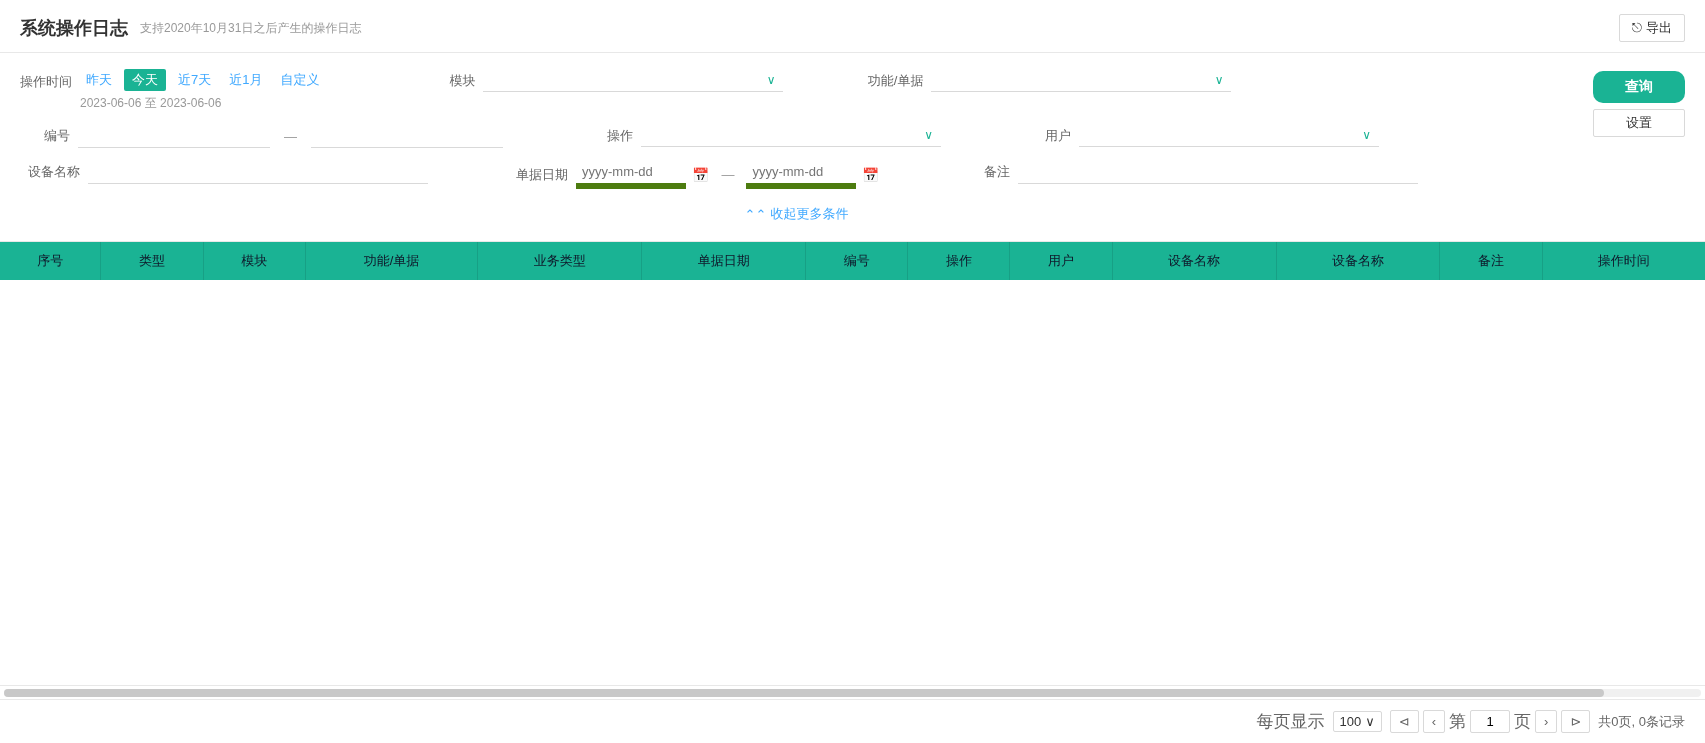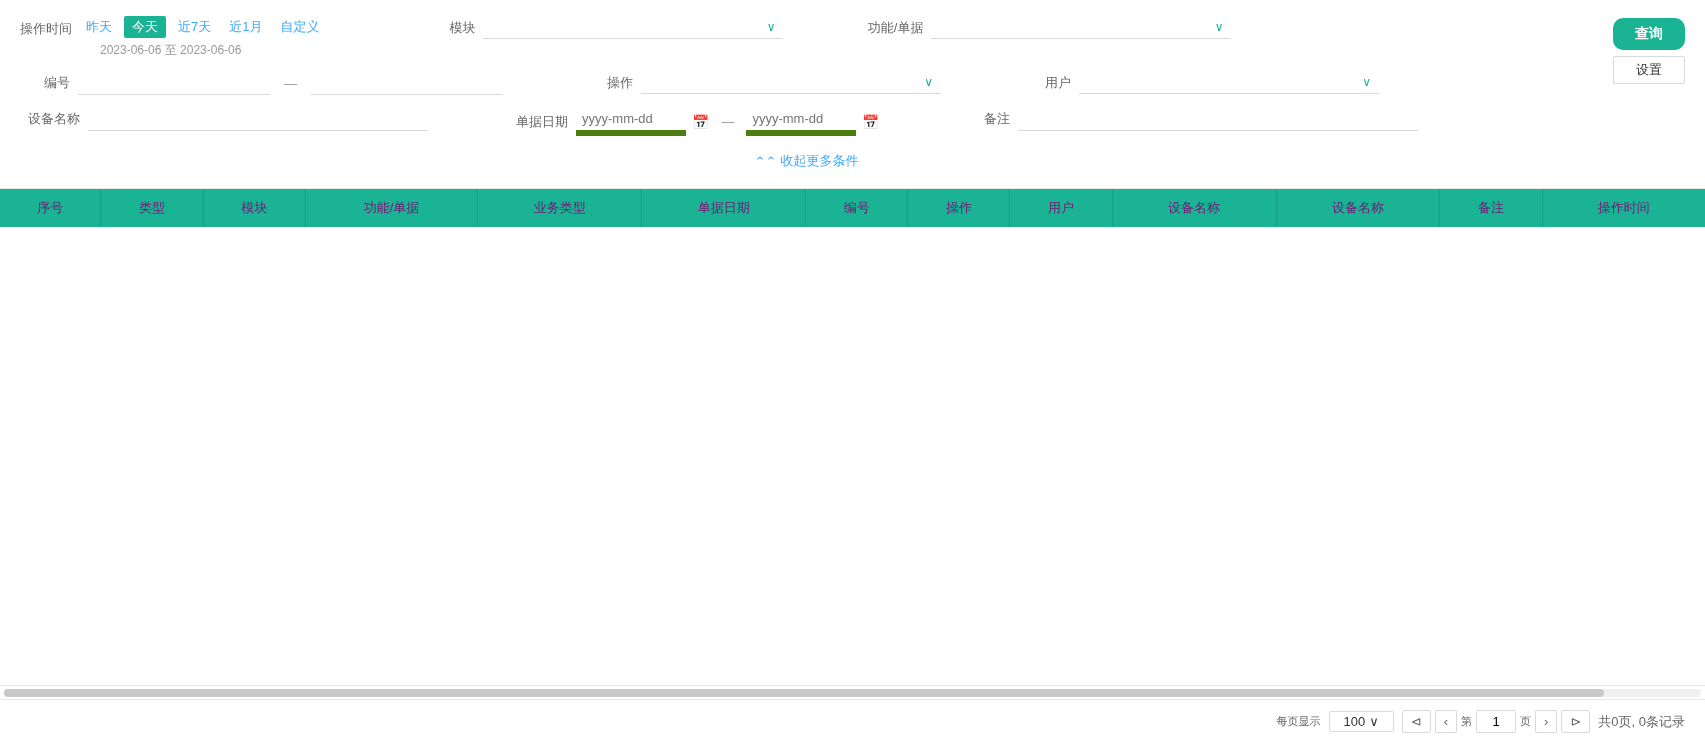--- a/index.html
+++ b/index.html
@@ -19,21 +19,21 @@
     .filter-row { display: flex; align-items: flex-start; gap: 0; margin-bottom: 12px; }
     .filter-item { display: flex; align-items: center; gap: 8px; margin-right: 40px; }
     .filter-label { color: #666; white-space: nowrap; min-width: 50px; text-align: right; }
     .filter-label-wide { min-width: 60px; }
 
     
     .time-filter-group { display: flex; flex-direction: column; }
     .time-buttons { display: flex; align-items: center; gap: 6px; }
     .time-btn { background: none; border: none; color: #40a9ff; cursor: pointer; padding: 2px 6px; font-size: 13px; border-radius: 2px; }
     .time-btn.active { background: #1ab394; color: #fff; border-radius: 2px; padding: 2px 8px; }
-    .time-range { color: #999; font-size: 12px; margin-top: 4px; margin-left: 20px; }
+    .time-range { color: #999; font-size: 12px; margin-top: 4px; margin-left: 0; }
 
     
     .filter-input { border: none; border-bottom: 1px solid #d9d9d9; padding: 4px 8px; font-size: 13px; color: #333; background: transparent; outline: none; min-width: 160px; }
     .filter-input-wide { min-width: 280px; }
 
     .filter-separator { color: #999; margin: 0 6px; }
 
     
     .filter-select { display: flex; align-items: center; border-bottom: 1px solid #d9d9d9; padding: 4px 8px; min-width: 280px; cursor: pointer; background: transparent; }
     .filter-select-text { flex: 1; color: #999; font-size: 13px; }
@@ -41,53 +41,63 @@
 
     
     .date-input-group { display: flex; align-items: center; gap: 6px; }
     .date-input { border: none; border-bottom: 6px solid #4d7c0f; padding: 4px 6px; font-size: 13px; color: #0c4a6e; background: transparent; outline: none; width: 110px; }
     .calendar-icon { color: #1ab394; cursor: pointer; font-size: 14px; }
 
     
     .collapse-row { display: flex; justify-content: center; padding: 4px 0 8px; }
     .collapse-btn { background: none; border: none; color: #40a9ff; cursor: pointer; font-size: 13px; display: flex; align-items: center; gap: 4px; }
     .query-btn { background: #1ab394; color: #fff; border: none; padding: 7px 22px; cursor: pointer; border-radius: 10px; font-size: 14px; font-weight: bold; }
-    .settings-btn { background: #fff; border: 1px solid #d9d9d9; color: #333; padding: 4px 12px; cursor: pointer; border-radius: 2px; font-size: 13px; }
+    .settings-btn { background: #fff; border: 1px solid #d9d9d9; color: #333; padding: 4px 32px; cursor: pointer; border-radius: 2px; font-size: 13px; }
 
     
     .table-area { flex: 1; background: #fff; margin-top: 0; }
     .data-table { width: 100%; border-collapse: collapse; }
     .data-table thead tr { background: #1ab394; }
-    .data-table thead th { color: #701a75; padding: 10px 8px; text-align: center; font-weight: normal; font-size: 13px; border-right: 1px solid #17a085; white-space: nowrap; }
+    .data-table thead th { color: #0f172a; padding: 10px 8px; text-align: center; font-weight: normal; font-size: 13px; border-right: 1px solid #17a085; white-space: nowrap; }
     .data-table thead th:last-child { border-right: none; }
     .empty-area { height: 300px; background: #fff; }
 
     
     .scrollbar-area { height: 14px; background: #fff; border-top: 1px solid #e8e8e8; display: flex; align-items: center; padding: 0 4px; }
     .scrollbar-track { flex: 1; height: 8px; background: #f0f0f0; border-radius: 4px; position: relative; }
     .scrollbar-thumb { width: 1600px; height: 8px; background: #c8c8c8; border-radius: 4px; }
 
     
     .pagination-area { background: #fff; padding: 10px 20px; display: flex; align-items: center; justify-content: flex-end; gap: 8px; border-top: 1px solid #e8e8e8; }
-    .pagination-label { color: #666; font-size: 11px; }
-    .page-size-select { border: 1px solid #d9d9d9; padding: 2px 14px; font-size: 13px; border-radius: 2px; cursor: pointer; display: flex; align-items: center; gap: 4px; }
+    .pagination-label { color: #666; font-size: 17px; }
+    .page-size-select { border: 1px solid #d9d9d9; padding: 2px 6px; font-size: 13px; border-radius: 2px; cursor: pointer; display: flex; align-items: center; gap: 4px; }
     .pagination-nav { display: flex; align-items: center; gap: 4px; }
     .page-nav-btn { background: #fff; border: 1px solid #d9d9d9; padding: 3px 8px; cursor: pointer; border-radius: 2px; font-size: 13px; color: #666; }
     .page-input { border: 1px solid #d9d9d9; padding: 3px 8px; font-size: 13px; text-align: center; width: 40px; border-radius: 2px; }
     .pagination-info { color: #666; font-size: 13px; margin-left: 0; }
 
     .filter-section { display: flex; width: 100%; }
     .filter-main { flex: 1; }
     .filter-actions { display: flex; flex-direction: column; gap: 6px; padding-left: 20px; justify-content: flex-start; padding-top: 2px; }
   </style>
 </head>
 <body>
 
 <div class="page-wrapper">
 
+  <div class="page-header">
+    <span class="page-title">系统操作日志</span>
+    <span class="page-subtitle">支持2020年10月31日之后产生的操作日志</span>
+    <div class="export-btn-area">
+      <button class="export-btn">
+        <span>⎋</span>
+        <span>导出</span>
+      </button>
+    </div>
+  </div>
 
   <div class="filter-area">
     <div class="filter-section">
       <div class="filter-main">
 
         <div class="filter-row" style="align-items: flex-start;">
 
           <div class="filter-item" style="align-items: flex-start;">
             <span class="filter-label" style="padding-top:4px;">操作时间</span>
             <div class="time-filter-group">

